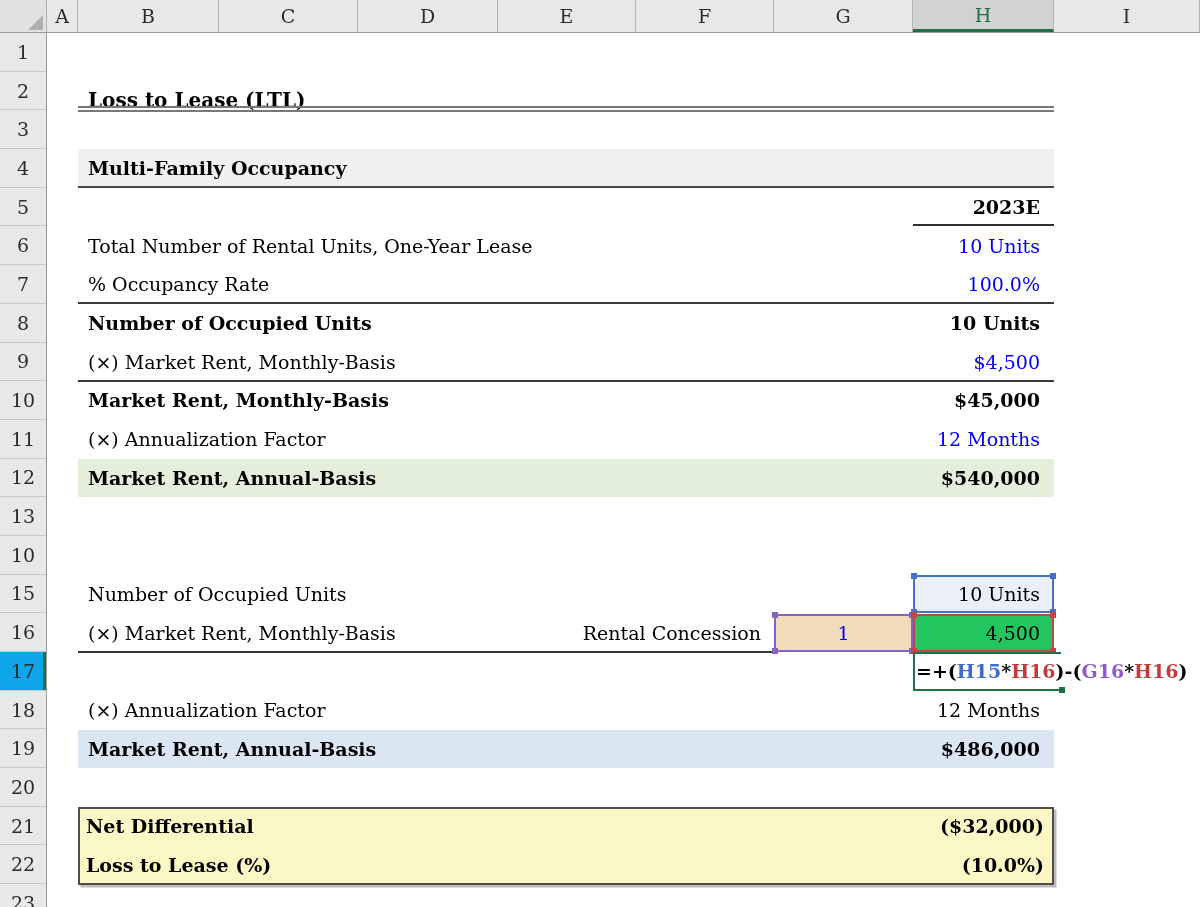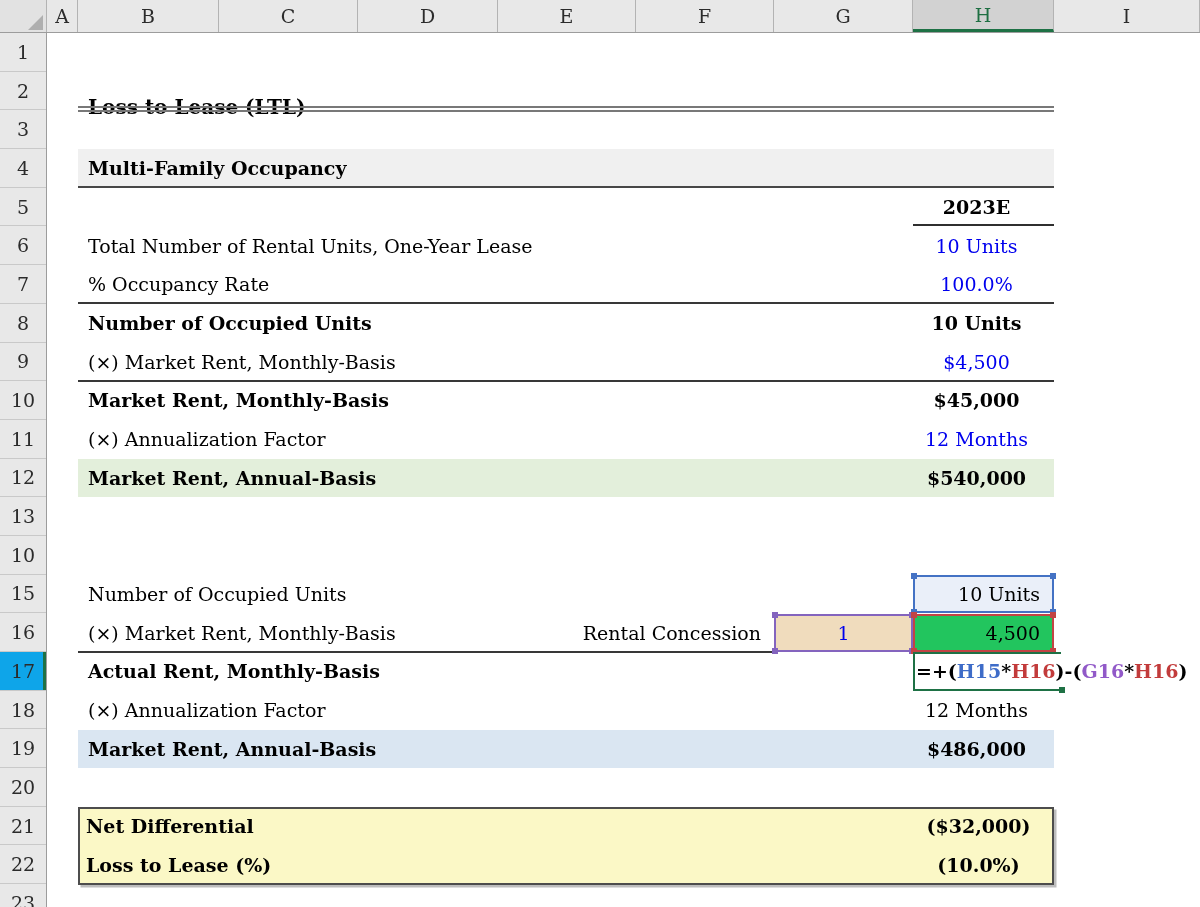--- a/index.html
+++ b/index.html
@@ -22,27 +22,27 @@
   .rowheaders{position:absolute;left:0;top:33px;width:47px;height:874px;display:flex;
     flex-direction:column;background:#E8E8E8;border-right:1px solid #9C9C9C;z-index:9;overflow:hidden}
   .rhc{flex:0 0 38.7px;width:100%;display:flex;align-items:center;justify-content:center;
     font-size:19px;color:#2B2B2B;border-bottom:1px solid #C9C9C9}
   .rhc.sel-row{background:#0ea5e9;box-shadow:inset -3px 0 0 #1E7145}
 
   
   .body{position:absolute;inset:0;z-index:1}
   .lbl{position:absolute;left:88px;height:38.7px;line-height:38.7px;font-size:19px;white-space:nowrap}
   .val{position:absolute;left:913px;width:141px;height:38.7px;line-height:38.7px;font-size:19px;
-    text-align:center;padding-right:14px;white-space:nowrap}
+    text-align:right;padding-right:14px;white-space:nowrap}
   .b{font-weight:bold}
   .blue{color:#0000EE}
   .band{position:absolute;left:78px;width:976px;height:38.7px}
 
   
-  .r2{top:88px}.r4{top:149.1px}.r5{top:187.8px}.r6{top:226.5px}.r7{top:265.2px}
+  .r2{top:81px}.r4{top:149.1px}.r5{top:187.8px}.r6{top:226.5px}.r7{top:265.2px}
   .r8{top:303.9px}.r9{top:342.6px}.r10{top:381.3px}.r11{top:420px}.r12{top:458.7px}
   .r15{top:574.8px}.r16{top:613.5px}.r17{top:652.2px}.r18{top:690.9px}.r19{top:729.6px}
   .r21{top:807px}.r22{top:845.7px}
 
   .title{font-size:20px;font-weight:bold}
   .dblrule{position:absolute;left:78px;top:105.6px;width:976px;height:6.5px;
     border-top:2px solid #787878;border-bottom:2px solid #787878}
   .band-gray{background:#F0F0F0;border-bottom:2px solid #474747}
   .band-green{background:#E3EFDB}
   .band-blue{background:#DAE6F2}
@@ -180,21 +180,20 @@
       <div class="hnd hnd-purple br"></div>
     </div>
     <div class="refbox h16box">
       <span>4,500</span>
       <div class="hnd hnd-red tl"></div>
       <div class="hnd hnd-red tr"></div>
       <div class="hnd hnd-red bl"></div>
       <div class="hnd hnd-red br"></div>
     </div>
 
-    <div class="lbl r17 b">Actual Rent, Monthly-Basis</div>
     <div class="h17box">
       <div class="hnd hnd-green br"></div>
     </div>
     <div class="formula">
       <span style="color: rgb(0, 0, 0);">=+(</span><span style="color: rgb(62, 108, 200);">H15</span><span style="color: rgb(0, 0, 0);">*</span><span style="color: rgb(194, 59, 59);">H16</span><span style="color: rgb(0, 0, 0);">)-(</span><span style="color: rgb(145, 89, 200);">G16</span><span style="color: rgb(0, 0, 0);">*</span><span style="color: rgb(194, 59, 59);">H16</span><span style="color: rgb(0, 0, 0);">)</span>
     </div>
 
     <div class="lbl r18">(×) Annualization Factor</div>
     <div class="val r18">12 Months</div>
 

